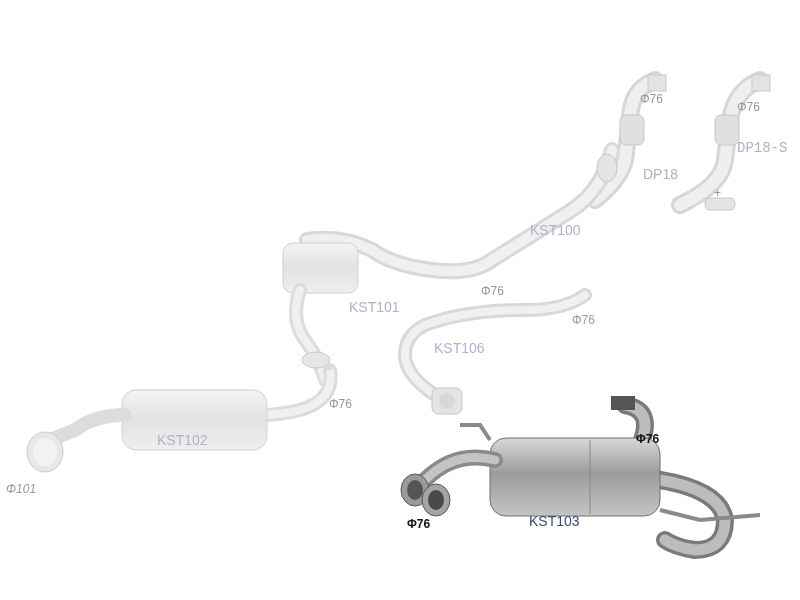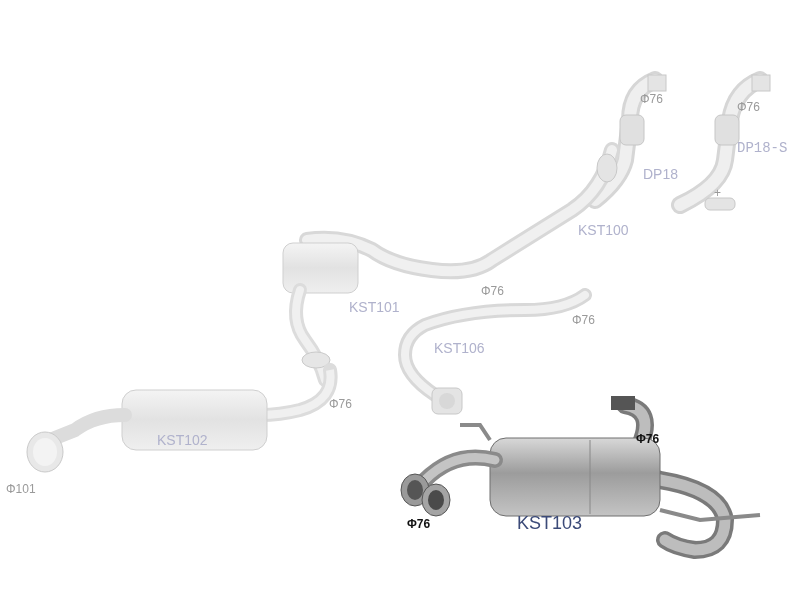--- a/index.html
+++ b/index.html
@@ -5,21 +5,21 @@
     html, body { margin: 0; padding: 0; }
     body {
       width: 800px; height: 600px; background: #ffffff; position: relative; overflow: hidden;
       font-family: "Liberation Sans", sans-serif;
     }
     .canvas { position: absolute; left: 0; top: 0; width: 800px; height: 600px; }
     .lbl { position: absolute; font-size: 14px; white-space: nowrap; }
     .lbl.faded { color: #b0b2cc; }
     .lbl.dim { color: #9a9a9a; font-size: 12px; }
     .lbl.dark { color: #111; font-size: 12px; font-weight: bold; }
-    .lbl.navy { color: #3b4a78; font-size: 18px; }
+    .lbl.navy { color: #3b4a78; font-size: 14px; margin-left: 12px; }
   </style>
 </head>
 <body>
 
 <svg class="canvas" viewBox="0 0 800 600" xmlns="http://www.w3.org/2000/svg">
   <defs>
     <linearGradient id="fade" x1="0" y1="0" x2="0" y2="1">
       <stop offset="0" stop-color="#f4f4f4"></stop>
         <stop offset="0.5" stop-color="#e2e2e2"></stop>
         <stop offset="1" stop-color="#efefef"></stop>
@@ -90,23 +90,23 @@
     <path d="M660 510 l40 10 l60 -5" fill="none" stroke="#8a8a8a" stroke-width="4"></path>
     <path d="M460 425 l20 0 l10 15" fill="none" stroke="#8a8a8a" stroke-width="4"></path>
   </g>
 </svg>
 
 <div class="lbl dim" style="left:640px;top:92px;">Φ76</div>
 <div class="lbl faded" style="left:643px;top:130px;margin-top:36px;">DP18</div>
 <div class="lbl dim" style="left:737px;top:100px;">Φ76</div>
 <div class="lbl faded" style="left:737px;top:140px;font-family:Liberation Mono, monospace;">DP18-S</div>
 <div class="lbl dim" style="left:714px;top:186px;">+</div>
-<div class="lbl faded" style="left:578px;top:222px;text-align:center;">KST100</div>
+<div class="lbl faded" style="left:530px;top:222px;text-align:center;">KST100</div>
 <div class="lbl dim" style="left:481px;top:284px;">Φ76</div>
 <div class="lbl faded" style="left:349px;top:299px;text-align:right;">KST101</div>
 <div class="lbl dim" style="left:572px;top:313px;">Φ76</div>
 <div class="lbl faded" style="left:434px;top:340px;">KST106</div>
 <div class="lbl dim" style="left:329px;top:397px;">Φ76</div>
 <div class="lbl faded" style="left:157px;top:432px;">KST102</div>
-<div class="lbl dim" style="left:6px;top:482px;">Φ101</div>
+<div class="lbl dim" style="left:6px;top:482px;font-style:italic;">Φ101</div>
 <div class="lbl dark" style="left:636px;top:432px;">Φ76</div>
 <div class="lbl dark" style="left:407px;top:517px;">Φ76</div>
 <div class="lbl navy" style="left:517px;top:513px;">KST103</div>
 
 </body></html>

